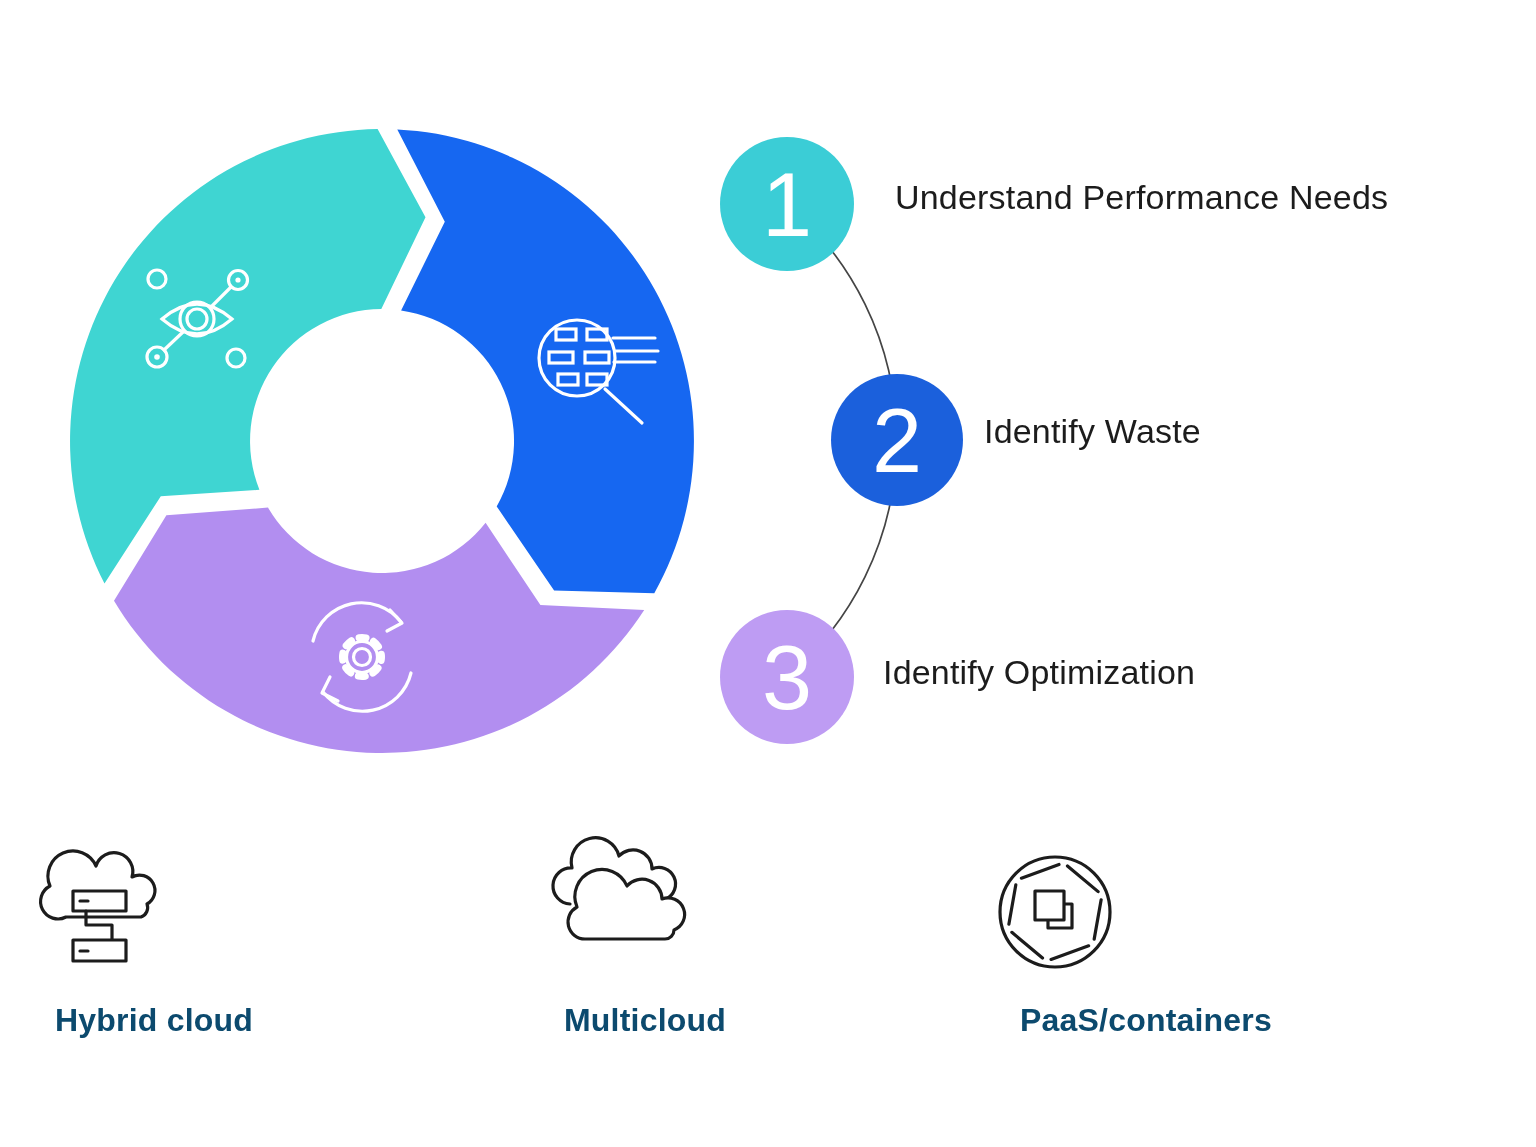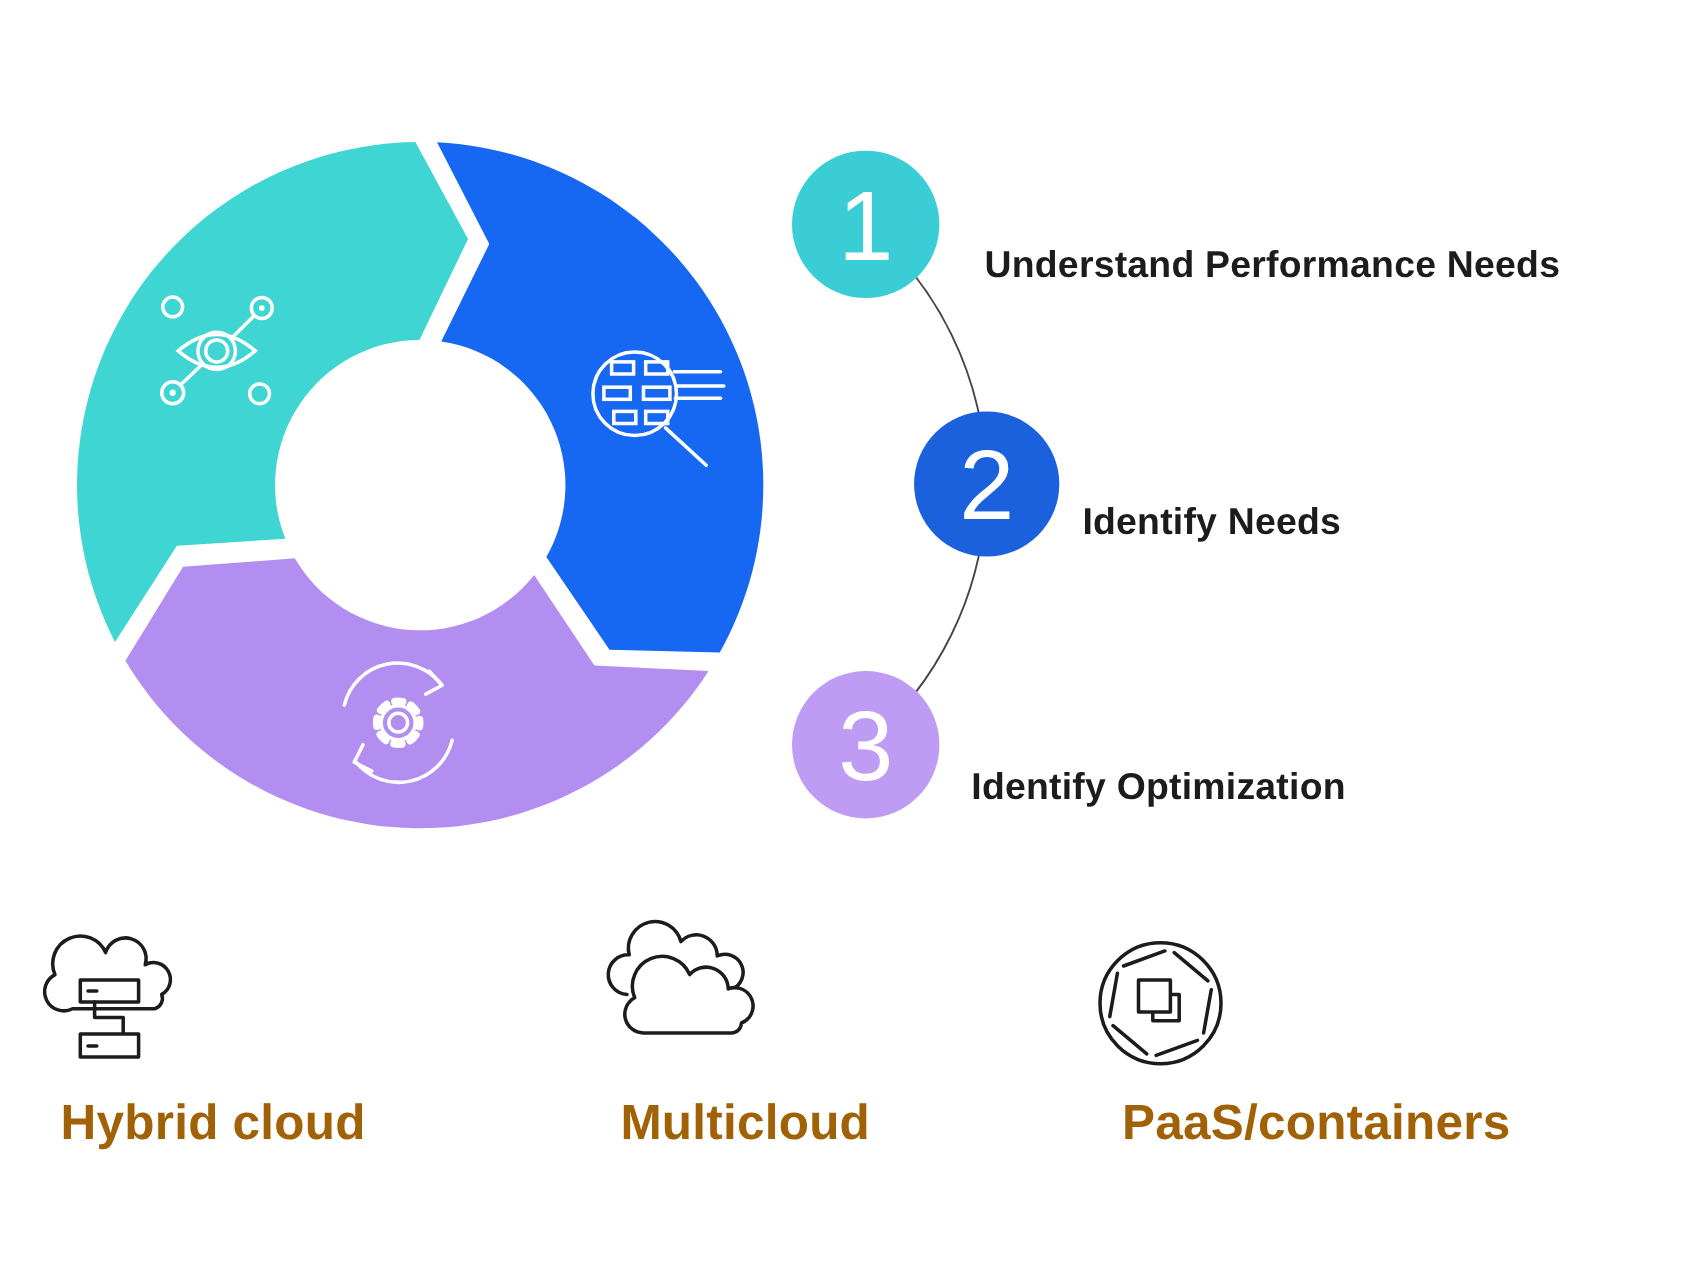--- a/index.html
+++ b/index.html
@@ -8,32 +8,31 @@
     width:1536px;height:1147px;
     background:#ffffff;
     font-family:"Liberation Sans", sans-serif;
     overflow:hidden;
   }
   svg{position:absolute;left:0;top:0;}
   .step-label{
     position:absolute;
     transform:translateY(-52%);
     font-size:34px;
-    font-weight:bold;
+    font-weight:normal;
     color:#1c1c1c;
     letter-spacing:0.2px;
     white-space:nowrap;
-    margin-top:44px;
   }
   .platform-label{
     position:absolute;
     transform:translateY(-50%);
-    font-size:45px;
+    font-size:32px;
     font-weight:bold;
-    color:#a16207;
+    color:#0c4a6e;
     letter-spacing:0.2px;
     white-space:nowrap;
   }
   .badge-number{
     font-family:"Liberation Sans", sans-serif;
     font-size:90px;
     font-weight:400;
   }
 </style>
 </head>
@@ -137,20 +136,20 @@
 
     <g fill="none" stroke="#1c1c1c" stroke-width="3.2" stroke-linecap="round" stroke-linejoin="round">
       <circle cx="1055" cy="912" r="55"></circle>
       <polygon points="1063.7,862.8 1016.7,879.9 1008.0,929.1 1046.3,961.2 1093.3,944.1 1102.0,894.9" stroke-dasharray="40 10" stroke-dashoffset="45"></polygon>
       <rect x="1048" y="904" width="24" height="24"></rect>
       <rect x="1035" y="891" width="29" height="29" fill="#ffffff"></rect>
     </g>
   </svg>
 
   <div class="step-label" style="left:895px; top:198px;">Understand Performance Needs</div>
-  <div class="step-label" style="left:984px; top:432px;">Identify Needs</div>
+  <div class="step-label" style="left:984px; top:432px;">Identify Waste</div>
   <div class="step-label" style="left:883px; top:673px;">Identify Optimization</div>
 
   <div class="platform-label" style="left:55px; top:1020px;">Hybrid cloud</div>
   <div class="platform-label" style="left:564px; top:1020px;">Multicloud</div>
   <div class="platform-label" style="left:1020px; top:1020px;">PaaS/containers</div>
 
 </div>
 
 </body></html>

